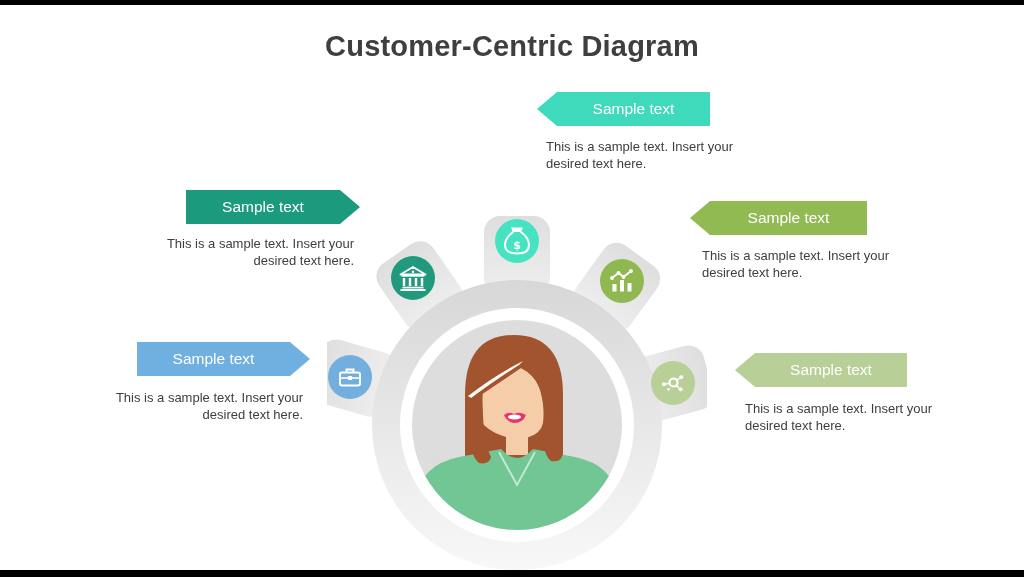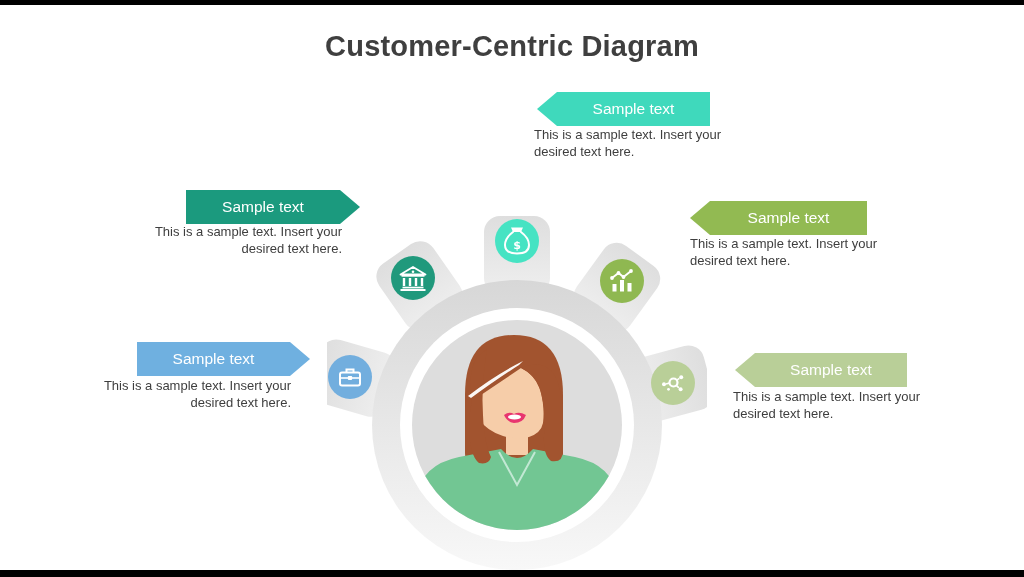--- a/index.html
+++ b/index.html
@@ -8,21 +8,21 @@
   .bar{position:absolute;left:0;width:1024px;background:#000;}
   .bar.top{top:0;height:5px;}
   .bar.bottom{bottom:0;height:7px;}
   .title{position:absolute;top:30px;left:0;width:1024px;text-align:center;
          font-size:29px;font-weight:700;color:#3f3f3f;letter-spacing:.2px;margin:0;}
   .callout{position:absolute;}
   .banner{position:relative;height:34px;display:flex;align-items:center;justify-content:center;
           color:#fff;font-size:15.5px;}
   .banner.point-left{clip-path:polygon(20px 0,100% 0,100% 100%,20px 100%,0 50%);padding-left:20px;}
   .banner.point-right{clip-path:polygon(0 0,calc(100% - 20px) 0,100% 50%,calc(100% - 20px) 100%,0 100%);padding-right:20px;}
-  .caption{position:absolute;margin:0;font-size:13px;line-height:16.5px;color:#3e3e3e;}
+  .caption{position:absolute;margin:12px;font-size:13px;line-height:16.5px;color:#3e3e3e;}
   
   .c-top .banner{position:absolute;left:537px;top:92px;width:153px;}
   .c-top .caption{left:534px;top:127px;width:200px;text-align:left;}
   .c-ul .banner{position:absolute;left:186px;top:190px;width:154px;}
   .c-ul .caption{left:137px;top:224px;width:205px;text-align:right;}
   .c-ur .banner{position:absolute;left:690px;top:201px;width:157px;}
   .c-ur .caption{left:690px;top:236px;width:205px;text-align:left;}
   .c-ll .banner{position:absolute;left:137px;top:342px;width:153px;}
   .c-ll .caption{left:86px;top:378px;width:205px;text-align:right;}
   .c-lr .banner{position:absolute;left:735px;top:353px;width:152px;}

